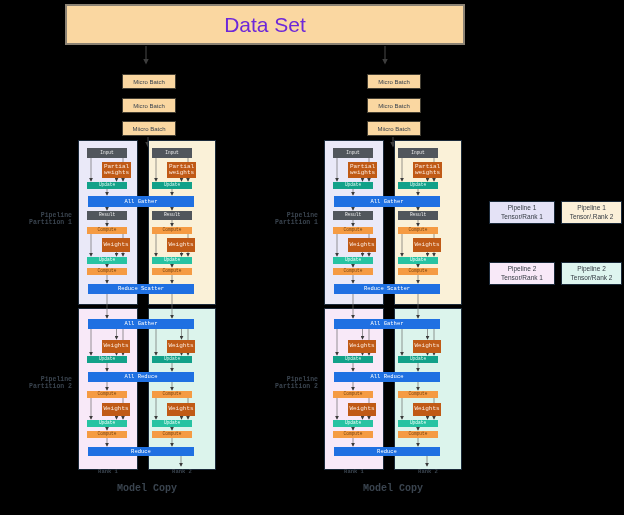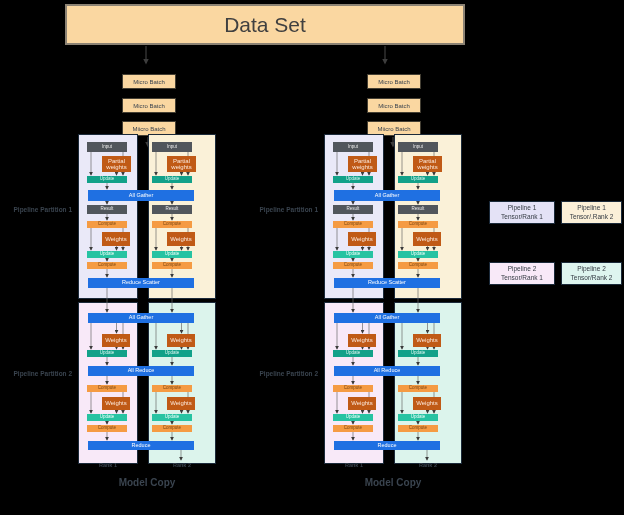--- a/index.html
+++ b/index.html
@@ -2,29 +2,29 @@
 <html><head>
 <meta charset="utf-8">
 <style>
   html,body{margin:0;padding:0;background:#000;}
   .canvas{position:relative;width:624px;height:515px;background:#000;overflow:hidden;
           font-family:"Liberation Sans",sans-serif;}
 
   
   .dataset{position:absolute;left:65px;top:4px;width:400px;height:41px;background:#FAD7A1;
            border:2px solid #8B8274;box-sizing:border-box;display:flex;align-items:center;
-           justify-content:center;font-size:21px;color:#404040;}
+           justify-content:center;font-size:21px;color:#6d28d9;}
 
   
   .mb{position:absolute;width:54px;height:15px;background:#FAD7A1;border:1px solid #443F33;
       box-sizing:border-box;display:flex;align-items:center;justify-content:center;
       font-size:6px;color:#3A434E;}
 
   
-  .copy{position:absolute;top:134px;width:140px;height:365px;}
+  .copy{position:absolute;top:140px;width:140px;height:365px;font-family:Liberation Mono, monospace;}
   #copy1{left:77px;} #copy2{left:323px;}
 
   
   .col{position:absolute;border:1.5px solid #1B2A3A;box-sizing:border-box;}
   .p1L{left:1px;top:0;width:60px;height:165px;background:#EAE9F8;}
   .p1R{left:71px;top:0;width:68px;height:165px;background:#FAF1D8;}
   .p2L{left:1px;top:168px;width:60px;height:162px;background:#F8E9F8;}
   .p2R{left:71px;top:168px;width:68px;height:162px;background:#DCF4EC;}
 
   

